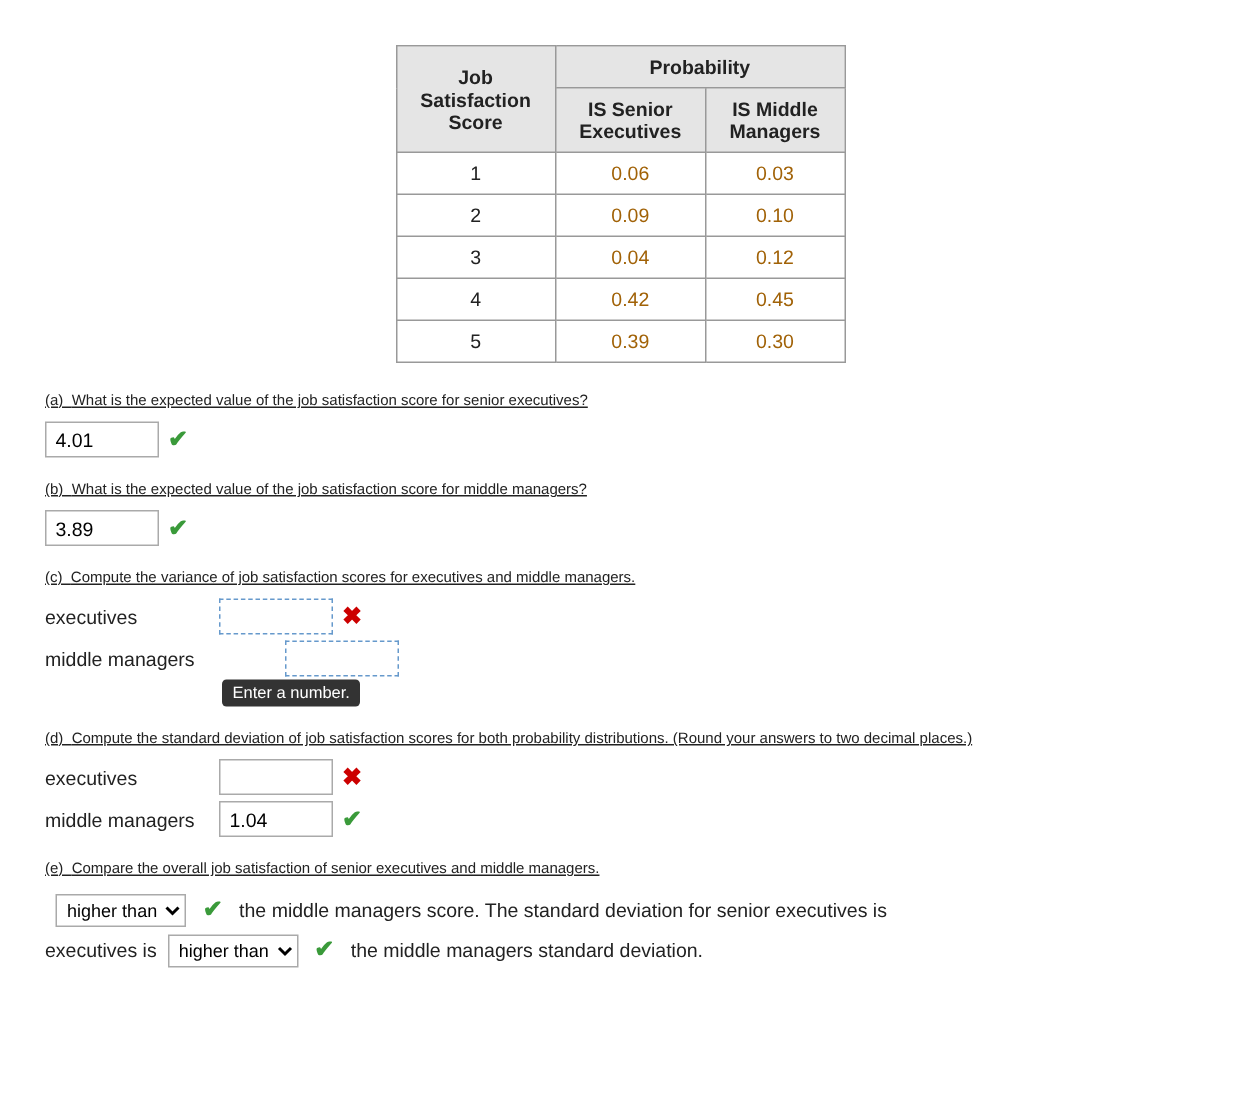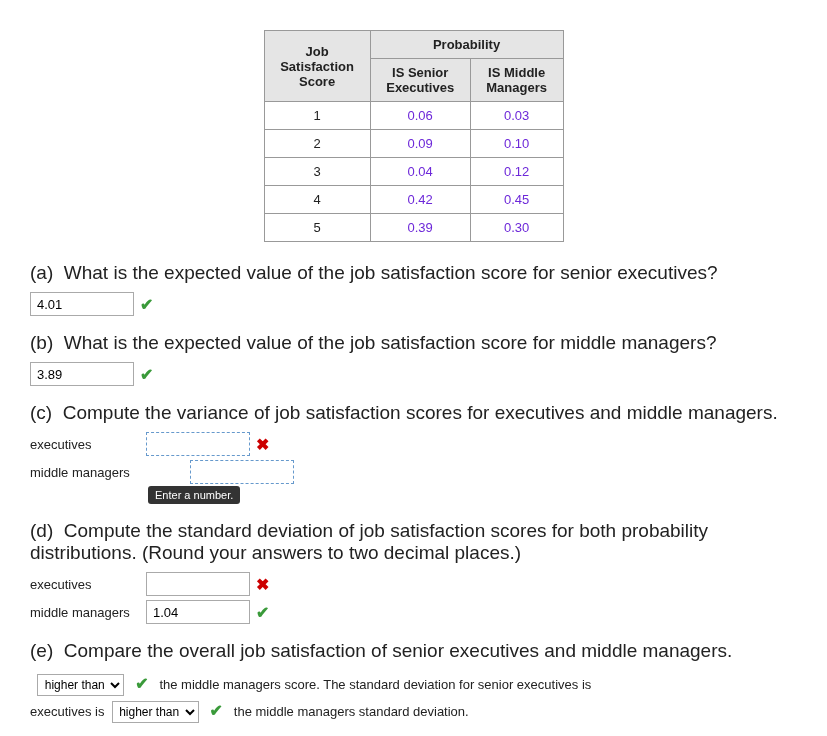--- a/index.html
+++ b/index.html
@@ -21,21 +21,21 @@
       border: 1px solid #999;
       padding: 6px 14px;
       text-align: center;
       font-size: 13px;
     }
     .prob-table th {
       background: #e5e5e5;
       font-weight: bold;
     }
     .prob-table td.val {
-      color: #6d28d9;
+      color: #a16207;
     }
     .prob-table td.score {
       color: #222;
     }
     .section {
       margin-bottom: 16px;
     }
     .answer-row {
       display: flex;
       align-items: center;
@@ -44,21 +44,21 @@
       margin-left: 0px;
     }
     .answer-row label {
       min-width: 110px;
       font-size: 13px;
     }
     input[type="text"] {
       border: 1px solid #aaa;
       padding: 3px 6px;
       font-size: 13px;
-      width: 104px;
+      width: 76px;
       height: 24px;
     }
     input.dashed {
       border: 1.5px dashed #6699cc;
       background: #fff;
     }
     .check-icon {
       color: #3a9a3a;
       font-size: 16px;
       font-weight: bold;
@@ -90,22 +90,23 @@
       height: 22px;
       min-width: 85px;
       text-align: center;
     }
     .last-para {
       font-size: 13px;
       line-height: 1.7;
       margin-top: 6px;
     }
     .section-q {
-      font-size: 19px;
+      font-size: 10px;
       margin-bottom: 8px;
+      text-decoration: underline;
     }
   </style>
 </head>
 <body>
 
 <div style="display:flex; justify-content:center;">
   <table class="prob-table">
     <thead>
       <tr>
         <th rowspan="2">

